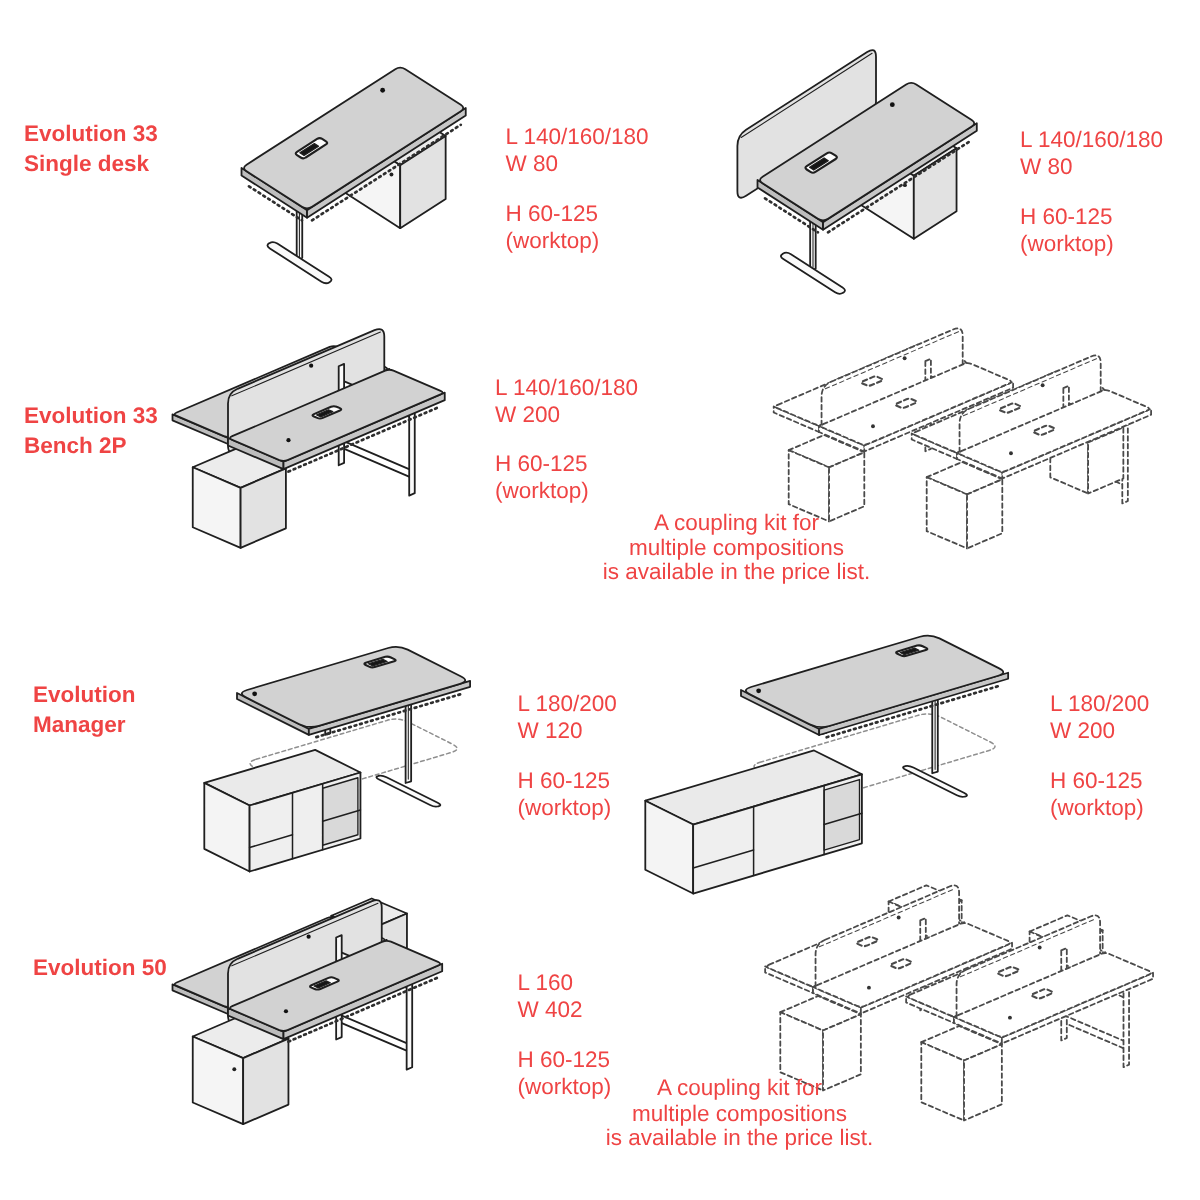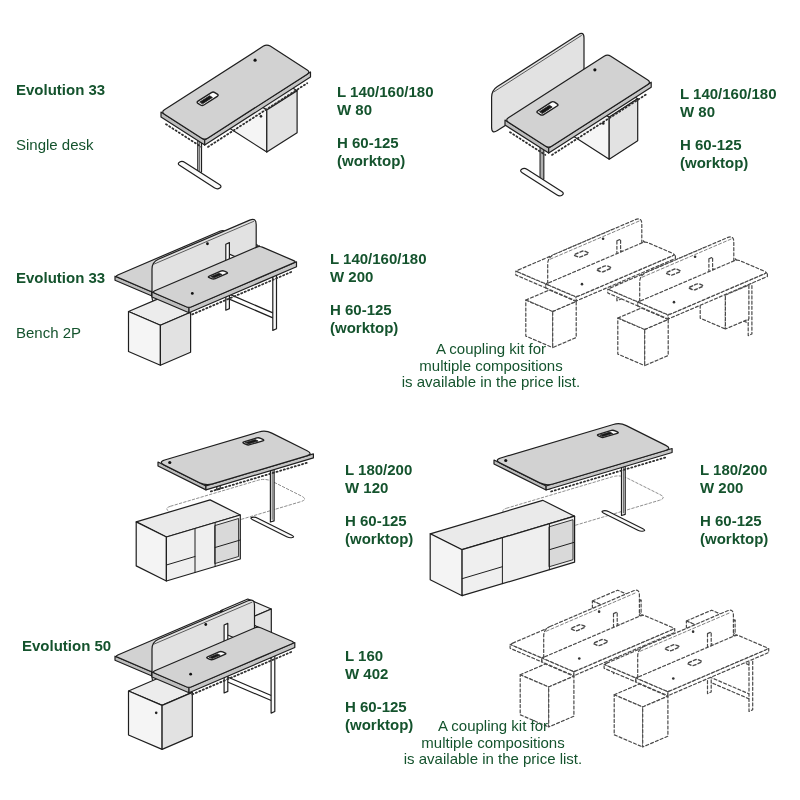--- a/index.html
+++ b/index.html
@@ -1,21 +1,21 @@
 <!DOCTYPE html>
 <html><head>
 <meta charset="utf-8">
 <style>
   html,body{margin:0;padding:0;background:#ffffff;}
   #page{position:relative;width:800px;height:800px;background:#fff;overflow:hidden;
-        font-family:"Liberation Sans","DejaVu Sans",sans-serif;color:#14532d;}
+        font-family:"Liberation Sans","DejaVu Sans",sans-serif;color:#ef4444;}
   .label{position:absolute;font-size:15px;line-height:20px;}
   .label .t{font-weight:bold;}
-  .label .s{font-weight:normal;margin-top:35px;}
-  .specs{position:absolute;font-size:15px;line-height:18px;font-weight:bold;}
+  .label .s{font-weight:bold;}
+  .specs{position:absolute;font-size:15px;line-height:18px;}
   .specs .h{margin-top:15px;}
   .note{position:absolute;text-align:center;font-size:15px;line-height:16.5px;}
   svg.fig{position:absolute;overflow:visible;}
 </style>
 </head>
 <body>
 
 <div id="page">
 
   <div class="label" style="left:16px;top:80px">
@@ -145,20 +145,24 @@
       <path d="M135.3 46.2 L141.7 43.4 Q143.5 42.6 145.3 43.4 L147.5 44.4 Q149.4 45.2 147.5 46.0 L141.1 48.7 Q139.3 49.5 137.5 48.7 L135.3 47.8 Q133.4 47.0 135.3 46.2 Z" fill="#fff" stroke="#4a4a4a" stroke-width="1.4" stroke-linejoin="round" stroke-linecap="round" stroke-dasharray="3 2.2"></path>
       <circle cx="163.08639999999997" cy="30.7984" r="1.3" fill="#333"></circle>
       <circle cx="141.9856" cy="76.1296" r="1.3" fill="#333"></circle>
     </svg>
   <div class="note" style="left:393px;top:341px;width:196px">
     <div>A coupling kit for</div>
     <div>multiple compositions</div>
     <div>is available in the price list.</div>
   </div>
 
+  <div class="label" style="left:22px;top:454px">
+    <div class="t">Evolution</div>
+    <div class="t">Manager</div>
+  </div>
   <svg id="figE" class="fig" style="left:112px;top:420px" width="230" height="170">
       <path d="M58.7 86.2 L145.9 60.3 Q153.5 58.0 160.7 61.6 L189.2 75.9 Q196.4 79.4 188.7 81.7 L101.5 107.6 Q93.9 109.9 86.7 106.4 L58.2 92.1 Q51.0 88.5 58.7 86.2 Z" fill="none" stroke="#8f8f8f" stroke-width="1" stroke-linejoin="round" stroke-linecap="round" stroke-dasharray="2.5 2"></path>
       <path d="M24.2 101.9 L 98.1 79.9 L 128.3 95.0 L 54.4 117.0 Z" fill="#eaeaea" stroke="#1f1f1f" stroke-width="1.2" stroke-linejoin="round" stroke-linecap="round"></path>
       <path d="M24.2 101.9 L 54.4 117.0 L 54.4 161.0 L 24.2 145.9 Z" fill="#f4f4f4" stroke="#1f1f1f" stroke-width="1.2" stroke-linejoin="round" stroke-linecap="round"></path>
       <path d="M54.4 117.0 L 128.3 95.0 L 128.3 139.0 L 54.4 161.0 Z" fill="#efefef" stroke="#1f1f1f" stroke-width="1.2" stroke-linejoin="round" stroke-linecap="round"></path>
       <path d="M103.1 105.5 L 126.6 98.5 L 126.6 136.5 L 103.1 143.5 Z" fill="#d9d9d9" stroke="#1f1f1f" stroke-width="0.9" stroke-linejoin="round" stroke-linecap="round"></path>
       <path d="M83.0 108.5 L83.0 152.5" fill="none" stroke="#1f1f1f" stroke-width="1" stroke-linejoin="round" stroke-linecap="round"></path>
       <path d="M103.1 102.5 L103.1 146.5" fill="none" stroke="#1f1f1f" stroke-width="1" stroke-linejoin="round" stroke-linecap="round"></path>
       <path d="M103.1 127.5 L128.3 120.0" fill="none" stroke="#1f1f1f" stroke-width="1" stroke-linejoin="round" stroke-linecap="round"></path>
       <path d="M54.4 145.0 L83.0 136.5" fill="none" stroke="#1f1f1f" stroke-width="1" stroke-linejoin="round" stroke-linecap="round"></path>

